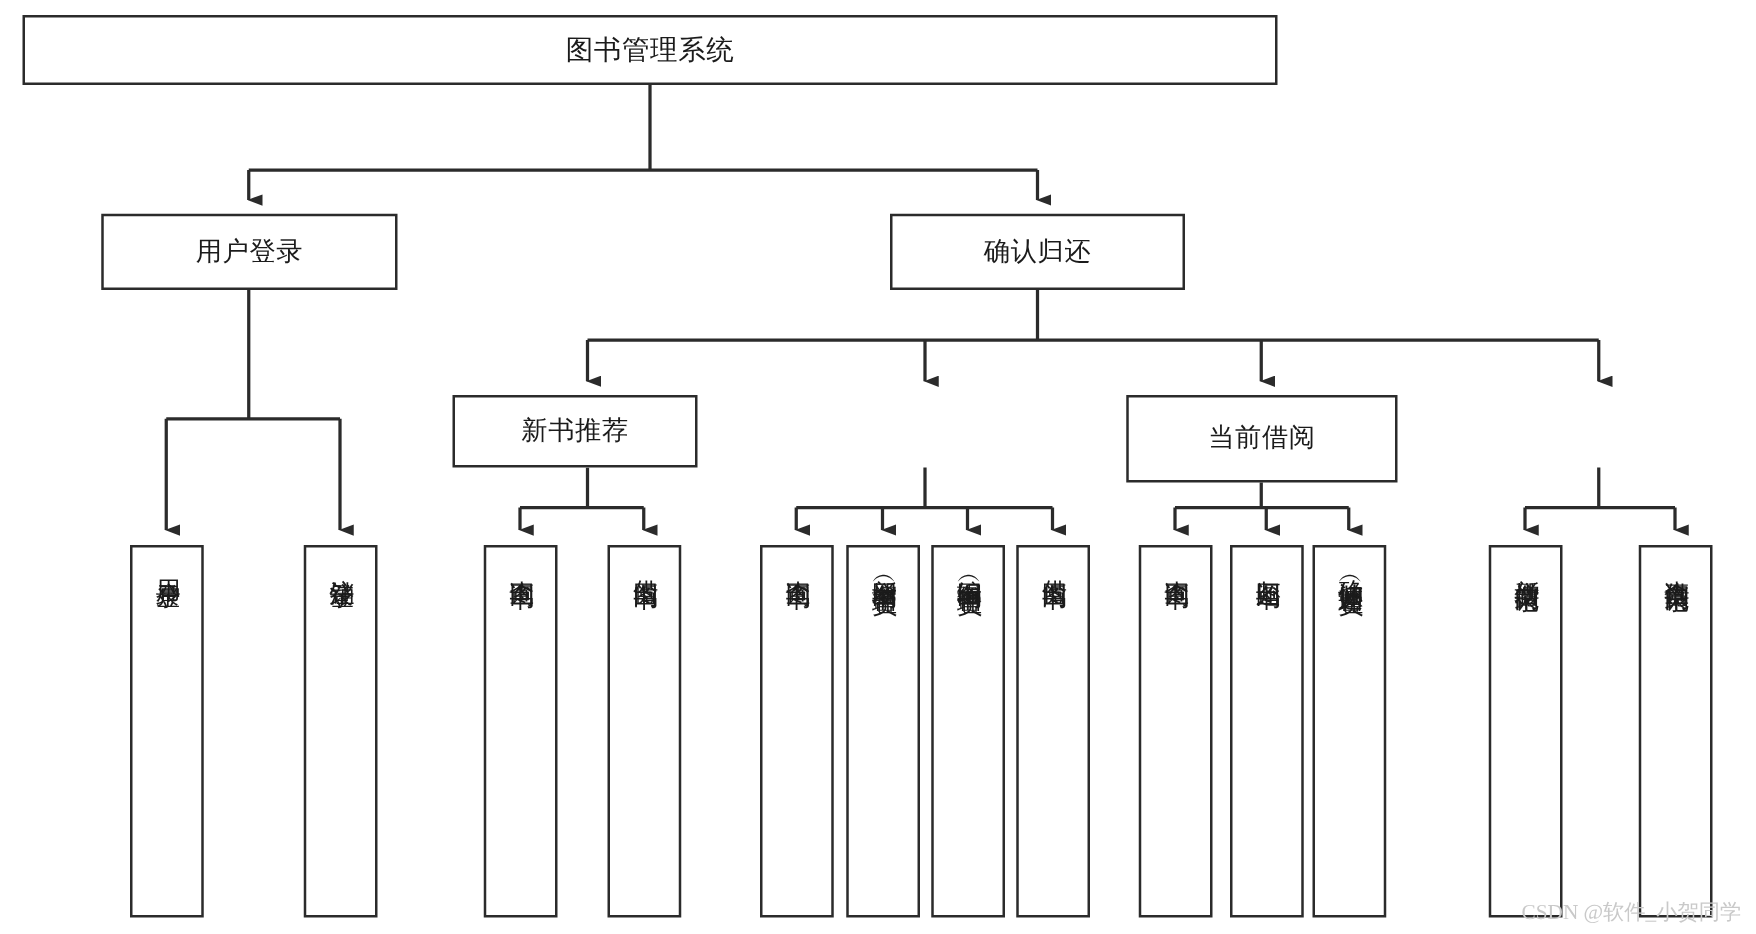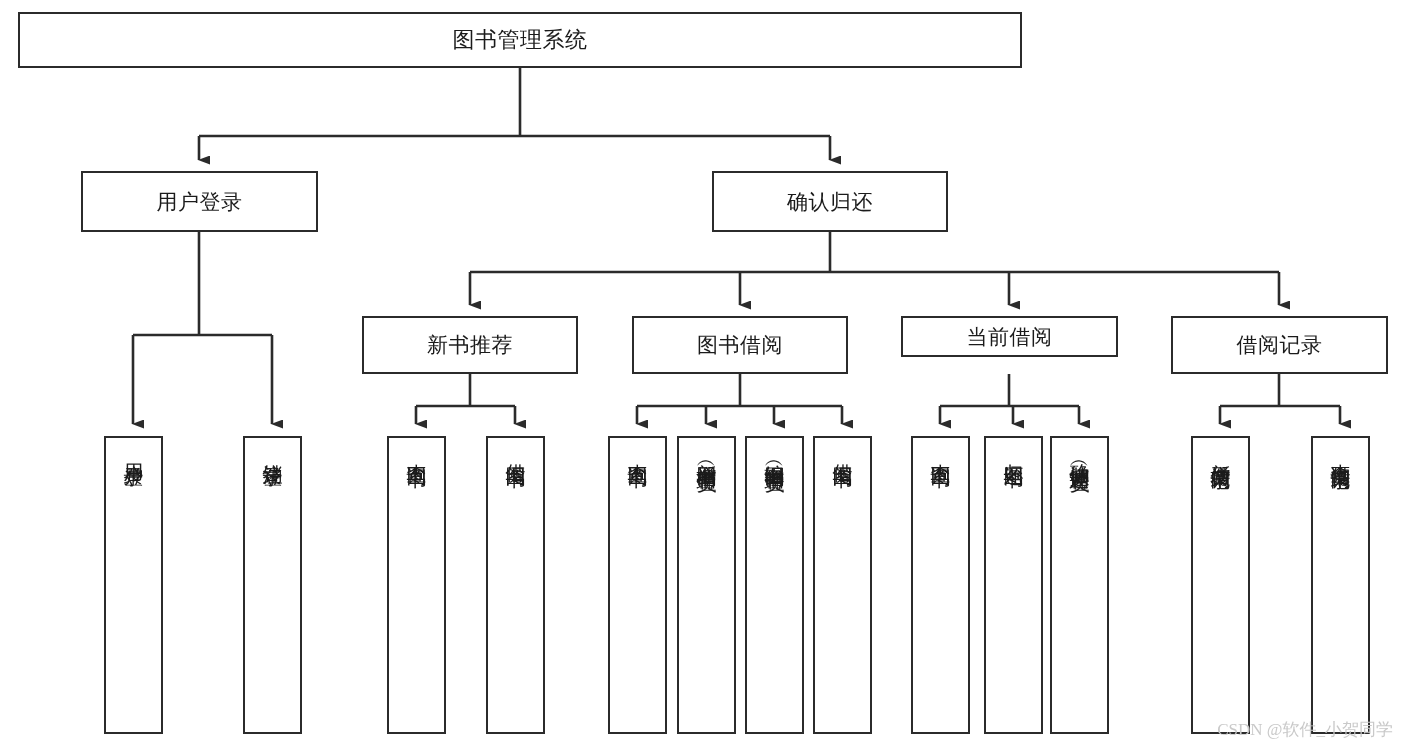--- a/index.html
+++ b/index.html
@@ -137,31 +137,25 @@
     <span class="node-label">图书管理系统</span>
   </div>
 
   <div class="node horiz" style="left: 81px; top: 171px; width: 237px; height: 61px; border-color: rgb(43, 43, 43); background: rgb(255, 255, 255); color: rgb(27, 27, 27);">
     <span class="node-label">用户登录</span>
   </div>
   <div class="node horiz" style="left: 712px; top: 171px; width: 236px; height: 61px; border-color: rgb(43, 43, 43); background: rgb(255, 255, 255); color: rgb(27, 27, 27);">
     <span class="node-label">确认归还</span>
   </div>
 
-  <div class="node horiz" style="left: 362px; top: 316px; width: 216px; height: 58px; border-color: rgb(43, 43, 43); background: rgb(255, 255, 255); color: rgb(27, 27, 27);">
+  <div class="node horiz" style="left: 362px; top: 316px; width: 196px; height: 58px; border-color: rgb(43, 43, 43); background: rgb(255, 255, 255); color: rgb(27, 27, 27);">
     <span class="node-label">新书推荐</span>
   </div>
-  <div class="node horiz" style="left: 632px; top: 316px; width: 216px; height: 58px; border-color: rgb(43, 43, 43); background: rgb(255, 255, 255); color: rgb(27, 27, 27);">
-    <span class="node-label">图书借阅</span>
-  </div>
-  <div class="node horiz" style="left: 901px; top: 316px; width: 217px; height: 41px; border-color: rgb(43, 43, 43); background: rgb(255, 255, 255); color: rgb(27, 27, 27);">
+  <div class="node horiz" style="left: 901px; top: 316px; width: 217px; height: 70px; border-color: rgb(43, 43, 43); background: rgb(255, 255, 255); color: rgb(27, 27, 27);">
     <span class="node-label">当前借阅</span>
-  </div>
-  <div class="node horiz" style="left: 1171px; top: 316px; width: 217px; height: 58px; border-color: rgb(43, 43, 43); background: rgb(255, 255, 255); color: rgb(27, 27, 27);">
-    <span class="node-label">借阅记录</span>
   </div>
 
   <div class="node vert" style="left: 104px; top: 436px; width: 59px; height: 298px; border-color: rgb(43, 43, 43); background: rgb(255, 255, 255); color: rgb(27, 27, 27);">
     <span class="node-label">用户登录</span>
   </div>
   <div class="node vert" style="left: 243px; top: 436px; width: 59px; height: 298px; border-color: rgb(43, 43, 43); background: rgb(255, 255, 255); color: rgb(27, 27, 27);">
     <span class="node-label">注销登录</span>
   </div>
   <div class="node vert" style="left: 387px; top: 436px; width: 59px; height: 298px; border-color: rgb(43, 43, 43); background: rgb(255, 255, 255); color: rgb(27, 27, 27);">
     <span class="node-label">查询图书</span>

